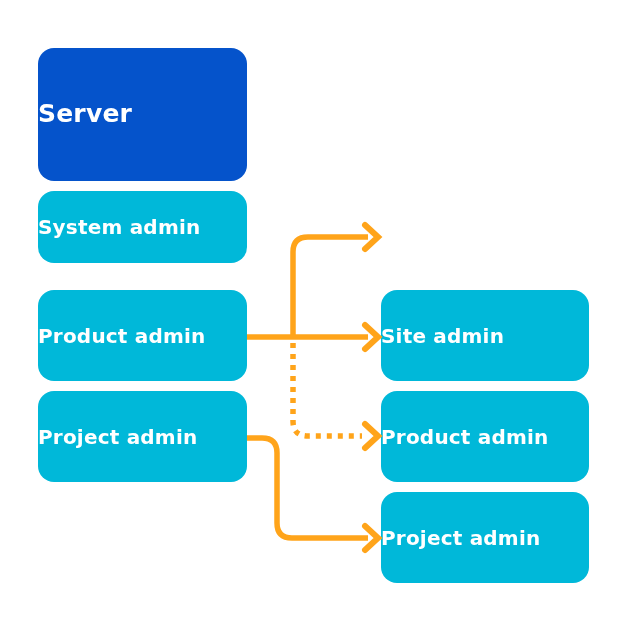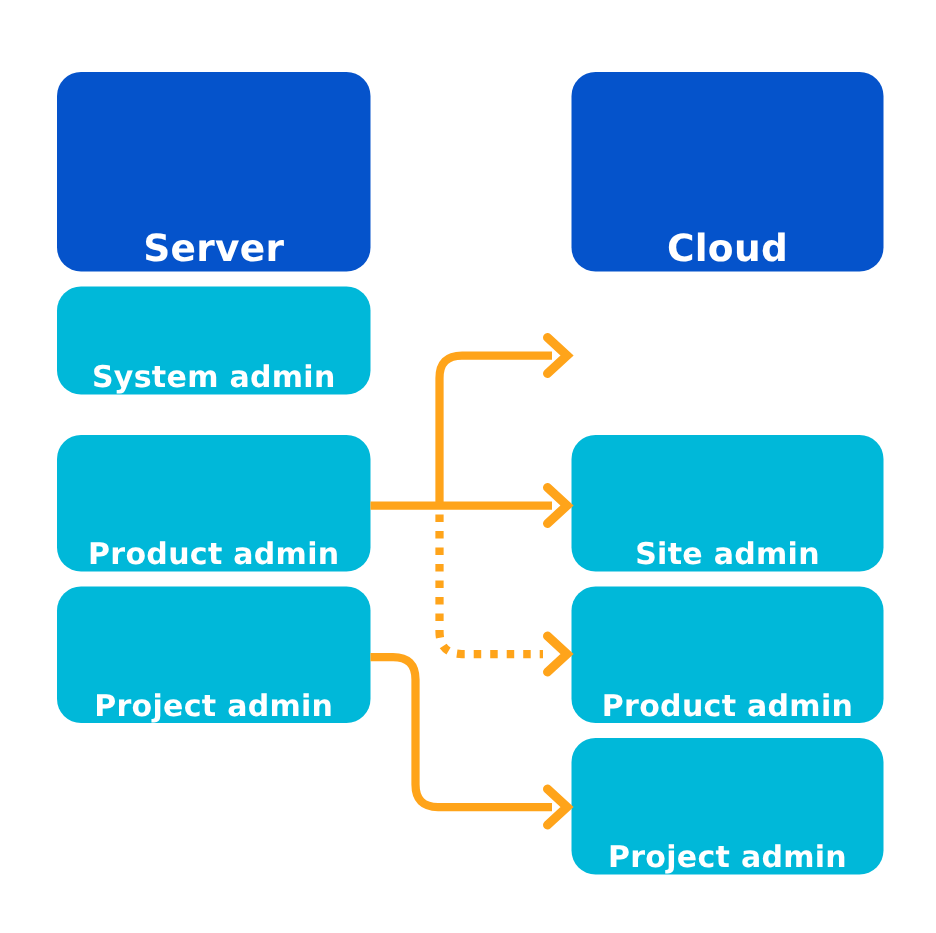--- a/index.html
+++ b/index.html
@@ -7,23 +7,22 @@
     position:relative;
     width:624px;height:622px;
     background:#ffffff;
     font-family:"DejaVu Sans","Liberation Sans",sans-serif;
     overflow:hidden;
   }
   .box{
     position:absolute;
     border-radius:16px;
     display:flex;
-    flex-direction:column;
     align-items:center;
-    justify-content:flex-end;
+    justify-content:flex-start;
     text-align:center;
     color:#ffffff;
     font-weight:700;
   }
   .header-box{
     background:#0553CB;
     font-size:25px;
     line-height:1.22;
     letter-spacing:.2px;
   }
@@ -60,23 +59,20 @@
   <div class="box role-box l-col row-1">
     <span>System admin</span>
   </div>
   <div class="box role-box l-col row-2">
     <span>Product admin</span>
   </div>
   <div class="box role-box l-col row-3">
     <span>Project admin</span>
   </div>
 
-  <div class="box header-box r-col row-header">
-    <div>Cloud</div>
-  </div>
   <div class="box role-box r-col row-2">
     <span>Site admin</span>
   </div>
   <div class="box role-box r-col row-3">
     <span>Product admin</span>
   </div>
   <div class="box role-box r-col row-4">
     <span>Project admin</span>
   </div>
 

